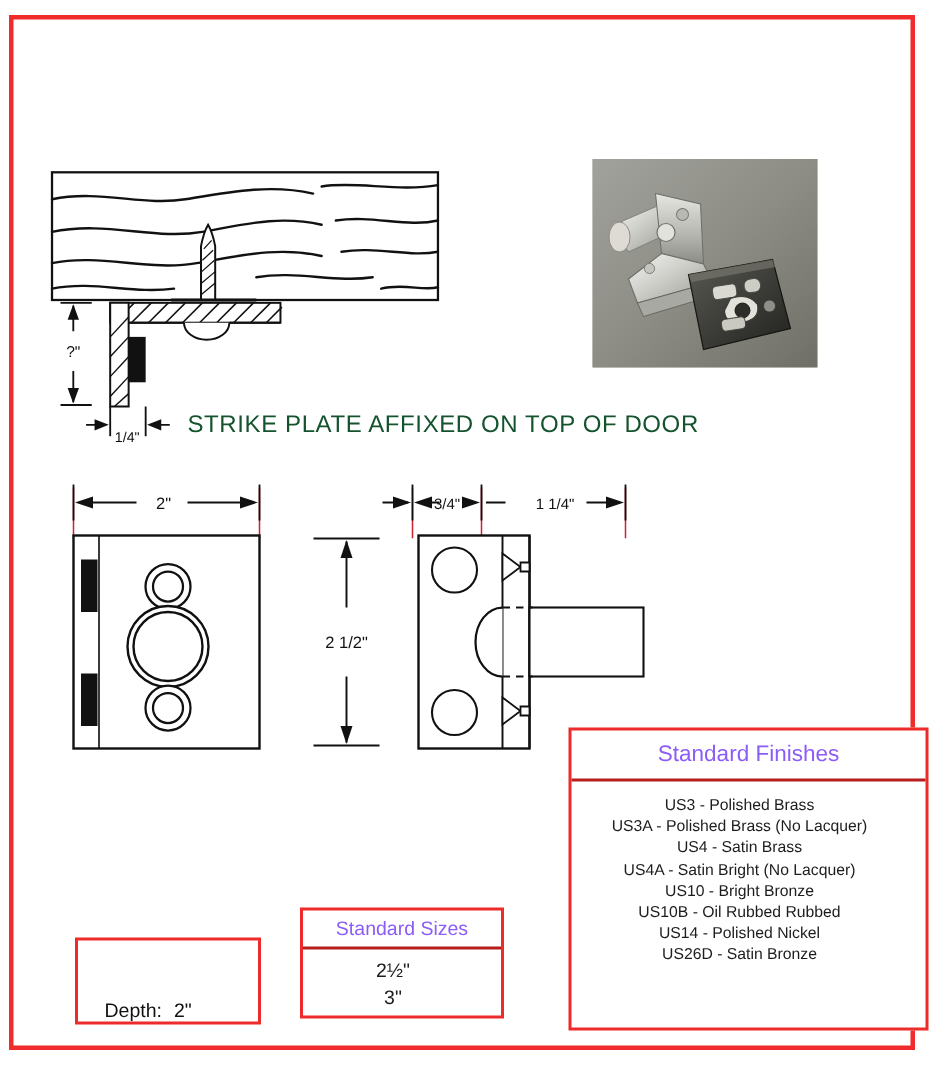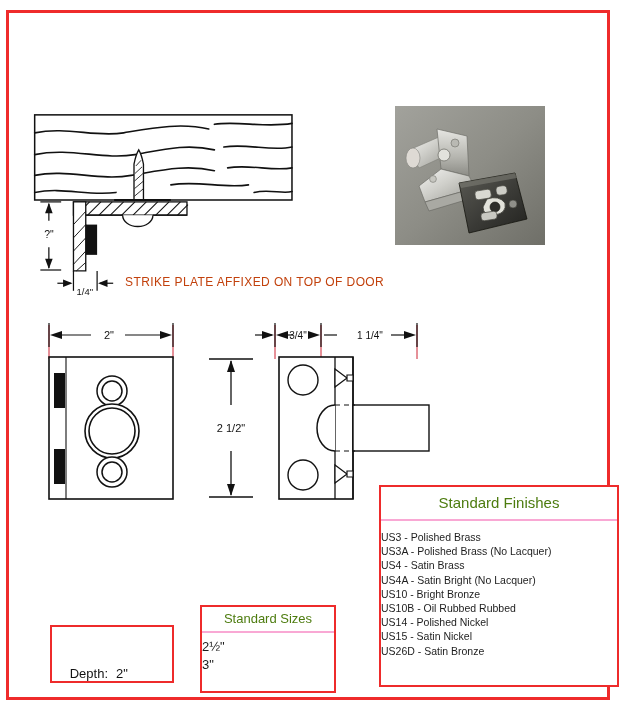--- a/index.html
+++ b/index.html
@@ -29,62 +29,62 @@
   }
 
   
   .abs { position: absolute; }
 
   
   #section-drawing { left: 26px; top: 102px; width: 350px; height: 190px; }
 
   .caption {
     position: absolute;
-    font-size: 12px;
+    font-size: 16px;
     letter-spacing: 0.4px;
-    color: #c2410c;
+    color: #14532d;
     white-space: nowrap;
   }
 
   
   #product-photo {
     left: 392px; top: 103px;
     width: 150px; height: 139px;
     background:
       radial-gradient(ellipse at 30% 25%, #9a9a96 0%, #86867f 45%, #74746d 100%);
     overflow: hidden;
   }
 
   
   .red-box {
     position: absolute;
     border: 2px solid #ee2b2b;
     box-sizing: border-box;
     background: #ffffff;
   }
   .red-box-title {
-    border-bottom: 2px solid #f9a8d4;
+    border-bottom: 2px solid #b91c1c;
     text-align: center;
     font-size: 14px;
-    color: #4d7c0f;
+    color: #8b5cf6;
     padding: 5px 0 6px 0;
   }
   .red-box-body {
-    text-align: left;
+    text-align: center;
     font-size: 10.5px;
     line-height: 13.6px;
     color: #1d1d1d;
     padding: 7px 12px 6px 0;
   }
 
   #finishes-box { left: 370px; top: 472px; width: 240px; height: 202px; }
   #finishes-box .red-box-title { font-size: 15px; padding: 7px 0 8px 0; }
   #finishes-box .red-box-body { font-size: 10.5px; line-height: 14.2px; padding-top: 9px; }
 
-  #sizes-box { left: 191px; top: 592px; width: 136px; height: 88px; }
+  #sizes-box { left: 191px; top: 592px; width: 136px; height: 74px; }
   #sizes-box .red-box-title { font-size: 13px; padding: 4px 0 5px 0; }
   #sizes-box .red-box-body { font-size: 13px; line-height: 18px; padding-top: 5px; }
 
   #spec-box { left: 41px; top: 612px; width: 124px; height: 58px; padding: 4px 0 0 0; }
   .spec-row {
     display: flex;
     align-items: baseline;
     font-size: 13px;
     line-height: 16px;
     color: #111;
@@ -328,21 +328,20 @@
   <div class="red-box" id="finishes-box">
     <div class="red-box-title">Standard Finishes</div>
     <div class="red-box-body" id="finishes-list">
         <div>US3 - Polished Brass</div>
         <div>US3A - Polished Brass (No Lacquer)</div>
         <div>US4 - Satin Brass</div>
         <div>US4A - Satin Bright (No Lacquer)</div>
         <div>US10 - Bright Bronze</div>
         <div>US10B - Oil Rubbed Rubbed</div>
         <div>US14 - Polished Nickel</div>
-        <div>US15 - Satin Nickel</div>
         <div>US26D - Satin Bronze</div>
       </div>
   </div>
 
   <div class="red-box" id="sizes-box">
     <div class="red-box-title">Standard Sizes</div>
     <div class="red-box-body" id="sizes-list">
         <div>2½"</div>
         <div>3"</div>
       </div>

